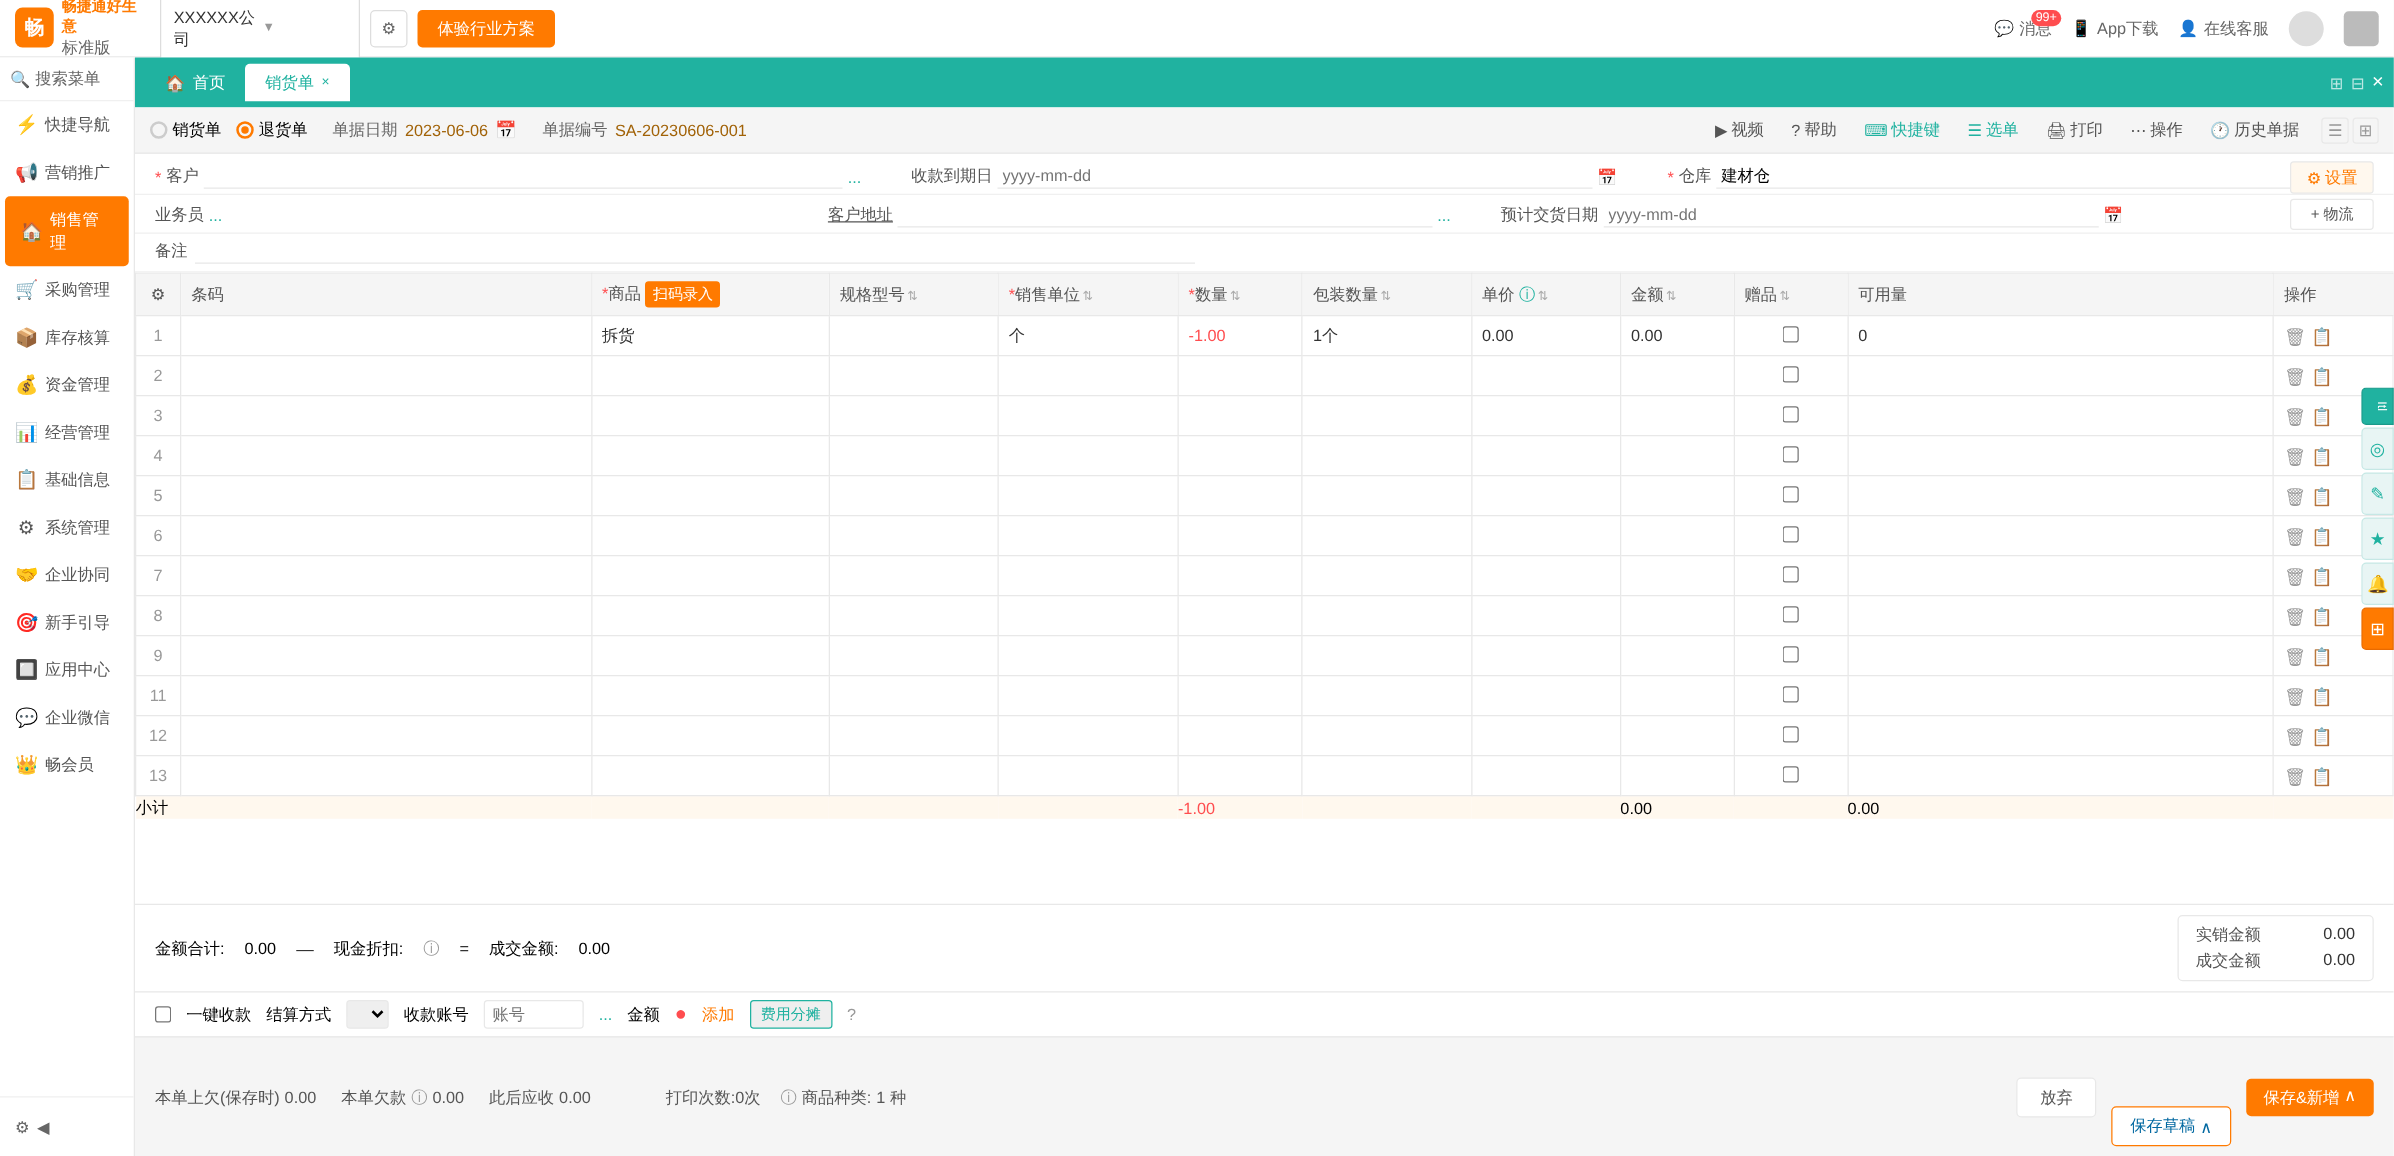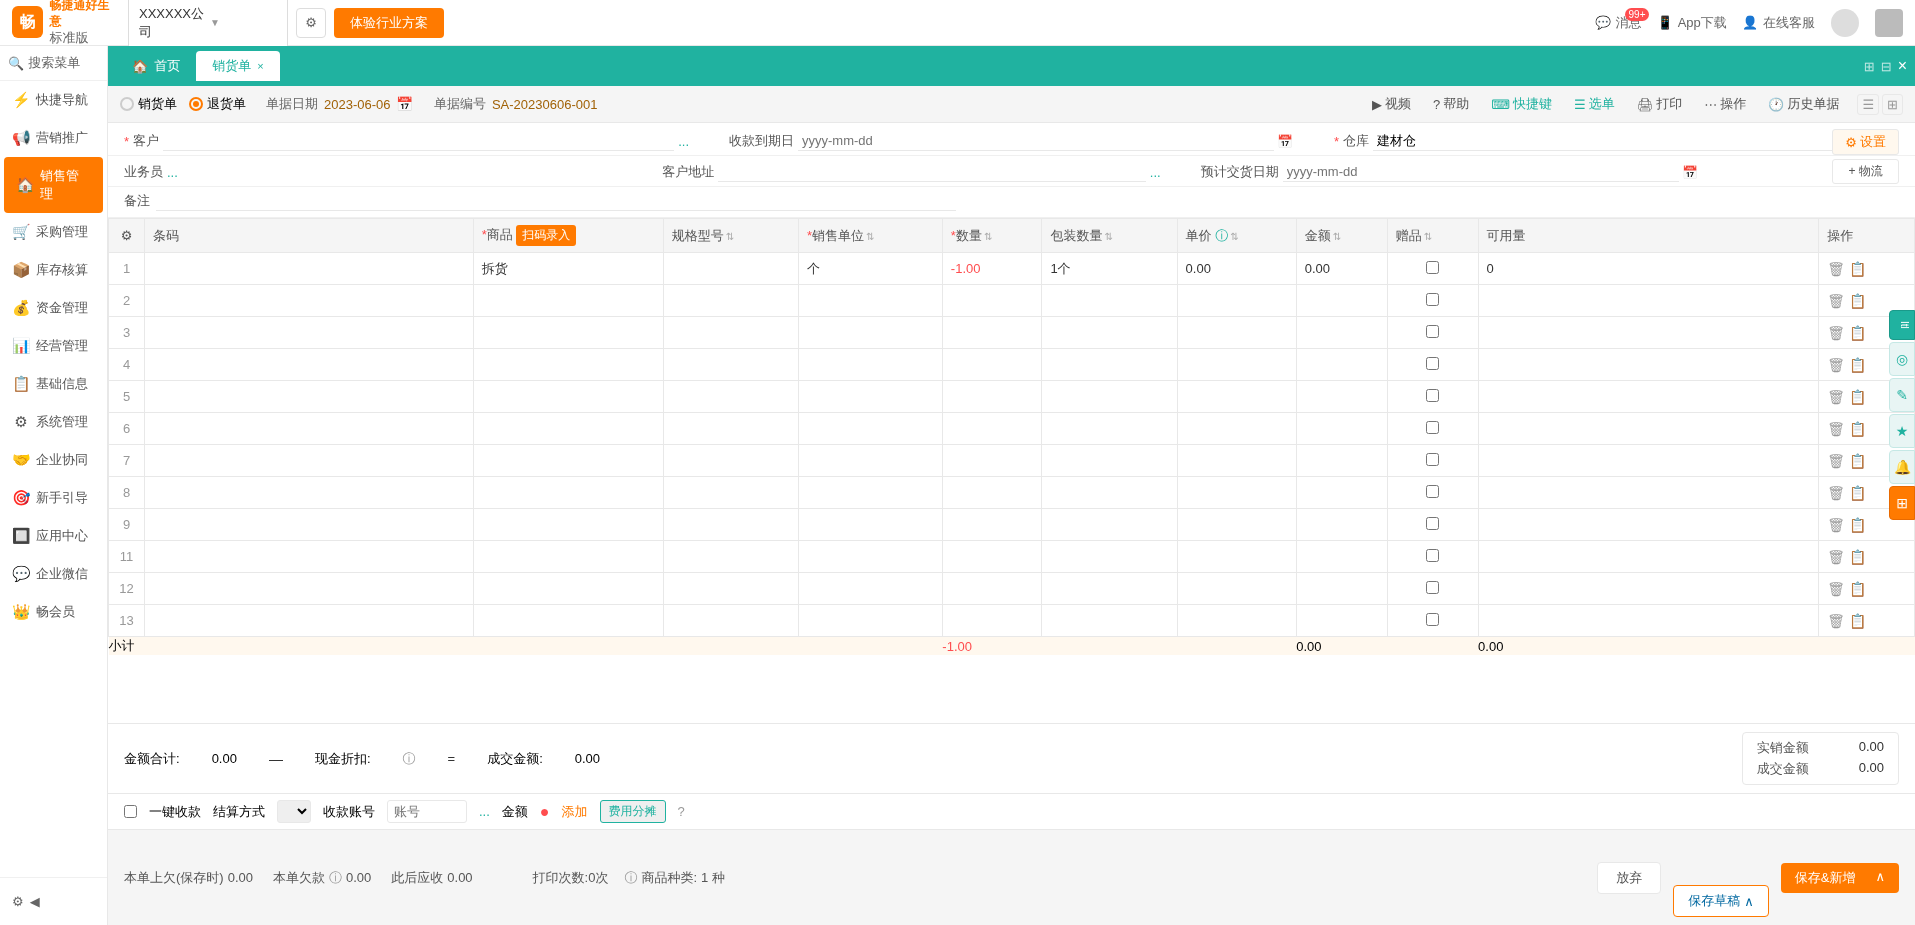--- a/index.html
+++ b/index.html
@@ -100,21 +100,21 @@
     .col-settings { width: 32px; text-align: center; }
     .th-required { color: #ff4d4f; }
     .th-sort { color: #aaa; font-size: 10px; cursor: pointer; margin-left: 2px; }
     .checkbox-cell { text-align: center; }
     .action-cell { display: flex; align-items: center; gap: 4px; }
     .action-icon { color: #999; cursor: pointer; font-size: 14px; }
 
     
     .bottom-summary {
       border-top: 1px solid #e8e8e8; padding: 8px 16px; background: #fff;
-      display: flex; align-items: center; gap: 32px;
+      display: flex; align-items: center; gap: 16px;
     }
     .dash-icon { color: #333; font-size: 14px; }
     .eq-icon { color: #333; }
 
     
     .payment-row {
       border-top: 1px solid #e8e8e8; padding: 6px 16px; background: #fff;
       display: flex; align-items: center; gap: 12px;
     }
     .payment-link { color: #20b2a0; cursor: pointer; border: 1px solid #20b2a0; border-radius: 3px; padding: 2px 8px; font-size: 12px; }
@@ -123,21 +123,21 @@
     
     .footer-bar {
       border-top: 1px solid #e8e8e8; padding: 8px 16px; background: #f5f5f5;
       display: flex; align-items: center; justify-content: space-between;
     }
     .footer-left { display: flex; align-items: center; gap: 20px; color: #555; }
     .footer-right { display: flex; align-items: center; gap: 12px; }
     .footer-item { display: flex; align-items: center; gap: 4px; }
     .discard-btn { border: 1px solid #e8e8e8; background: #fff; border-radius: 4px; padding: 6px 18px; cursor: pointer; color: #555; font-family: Liberation Serif, serif; }
     .save-draft-btn { border: 1px solid #ff7a00; background: #fff; color: #0369a1; border-radius: 4px; padding: 6px 14px; cursor: pointer; display: flex; align-items: center; gap: 4px; margin-top: 47px; }
-    .save-new-btn { background: #ff7a00; color: #fff; border: none; border-radius: 4px; padding: 6px 14px; cursor: pointer; display: flex; align-items: flex-start; gap: 20px; }
+    .save-new-btn { background: #ff7a00; color: #fff; border: none; border-radius: 4px; padding: 6px 14px; cursor: pointer; display: flex; align-items: flex-start; gap: 4px; }
   </style>
 </head>
 <body>
 
 <div class="top-bar">
   <div class="top-bar-left">
     <div class="logo-area">
       <div class="logo-icon">畅</div>
       <div class="logo-text">
         <strong>畅捷通好生意</strong>
@@ -349,21 +349,21 @@
       </div>
     </div>
 
     <div style="padding: 6px 16px 4px; border-bottom: 1px solid #f0f0f0; display: flex; align-items: center; gap: 0;">
       <div style="display: flex; align-items: center; gap: 4px; flex: 1.2;">
         <span style="color:#555; white-space:nowrap;">业务员</span>
         <span style="color:#20b2a0; cursor:pointer;">...</span>
       </div>
       <div style="width:40px;"></div>
       <div style="display: flex; align-items: center; gap: 4px; flex: 1.2;">
-        <span style="color:#555; white-space:nowrap;">客户地址</span>
+        <span style="color:#555; white-space:nowrap;text-decoration:underline;">客户地址</span>
         <input type="text" style="flex: 1 1 0%; border-top: none; border-right: none; border-left: none; border-image: initial; border-bottom: 1px solid rgb(232, 232, 232); outline: none; padding: 2px 4px; min-width: 80px;">
         <span style="color:#20b2a0; cursor:pointer;">...</span>
       </div>
       <div style="width:40px;"></div>
       <div style="display: flex; align-items: center; gap: 4px; flex: 1.2;">
         <span style="color:#555; white-space:nowrap;">预计交货日期</span>
         <input type="text" placeholder="yyyy-mm-dd" style="flex: 1 1 0%; border-top: none; border-right: none; border-left: none; border-image: initial; border-bottom: 1px solid rgb(232, 232, 232); outline: none; padding: 2px 4px; color: rgb(187, 187, 187); min-width: 80px;">
         <span style="color:#999; cursor:pointer;">📅</span>
       </div>
       <div style="width: 200px;"></div>

